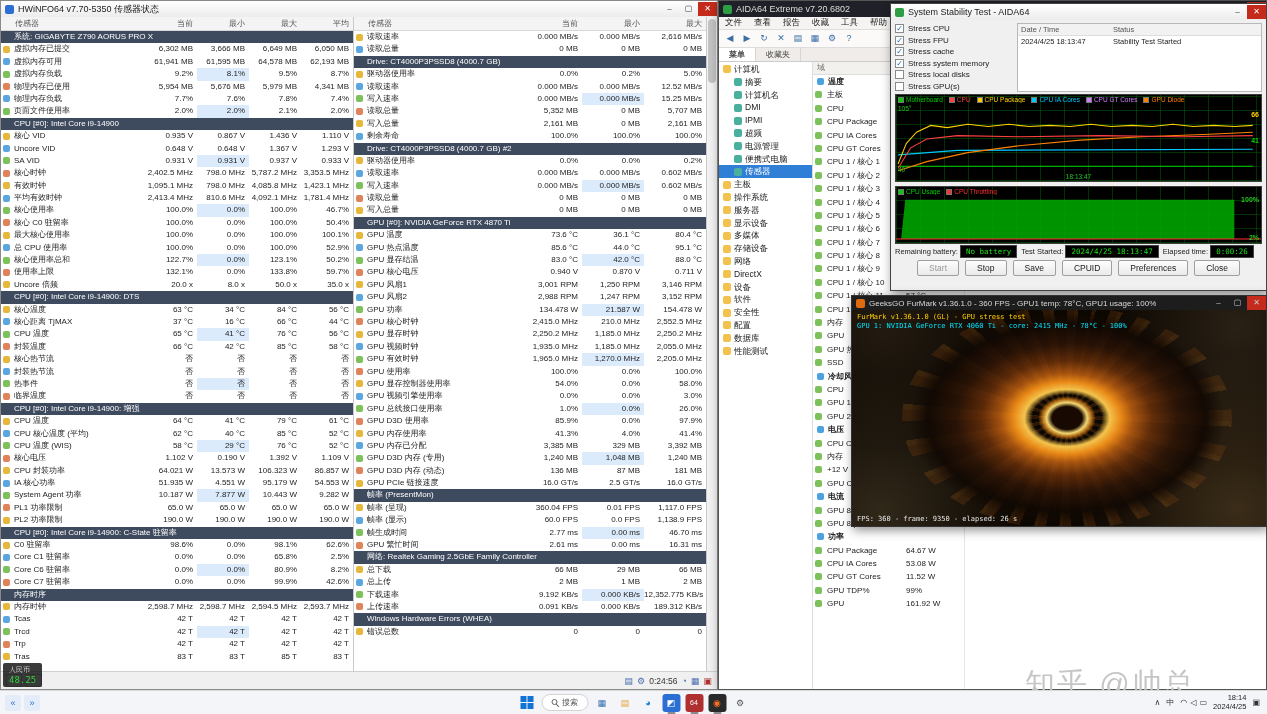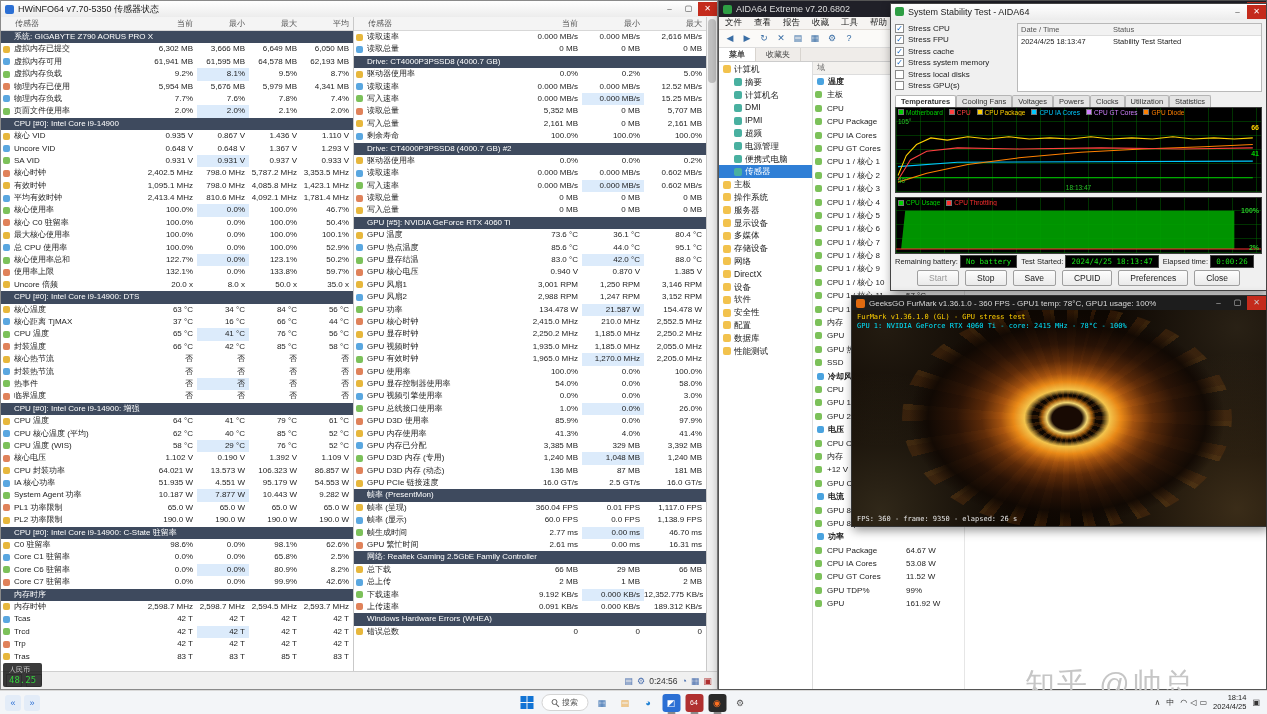--- a/index.html
+++ b/index.html
@@ -568,21 +568,21 @@
               <span class="hw-val" style="width: 62px;">0 MB</span>
               <span class="hw-val" style="width: 62px;">0 MB</span>
               <span class="hw-val" style="width: 62px;">0 MB</span>
             </div>
             <div class="hw-row hl">
               <span class="hw-label"><span class="hw-ic" style="background: rgb(231, 183, 60);"></span>写入总量</span>
               <span class="hw-val" style="width: 62px;">0 MB</span>
               <span class="hw-val" style="width: 62px;">0 MB</span>
               <span class="hw-val" style="width: 62px;">0 MB</span>
             </div>
-            <div class="hw-sec">GPU [#5]: NVIDIA GeForce RTX 4060 Ti</div>
+            <div class="hw-sec">GPU [#0]: NVIDIA GeForce RTX 4870 Ti</div>
             <div class="hw-row">
               <span class="hw-label"><span class="hw-ic" style="background: rgb(231, 183, 60);"></span>GPU 温度</span>
               <span class="hw-val" style="width: 62px;">73.6 °C</span>
               <span class="hw-val" style="width: 62px;">36.1 °C</span>
               <span class="hw-val" style="width: 62px;">80.4 °C</span>
             </div>
             <div class="hw-row hl">
               <span class="hw-label"><span class="hw-ic" style="background: rgb(90, 167, 224);"></span>GPU 热点温度</span>
               <span class="hw-val" style="width: 62px;">85.6 °C</span>
               <span class="hw-val" style="width: 62px;">44.0 °C</span>
@@ -591,21 +591,21 @@
             <div class="hw-row hl2">
               <span class="hw-label"><span class="hw-ic" style="background: rgb(124, 193, 90);"></span>GPU 显存结温</span>
               <span class="hw-val" style="width: 62px;">83.0 °C</span>
               <span class="hw-val" style="width: 62px;">42.0 °C</span>
               <span class="hw-val" style="width: 62px;">88.0 °C</span>
             </div>
             <div class="hw-row">
               <span class="hw-label"><span class="hw-ic" style="background: rgb(224, 130, 90);"></span>GPU 核心电压</span>
               <span class="hw-val" style="width: 62px;">0.940 V</span>
               <span class="hw-val" style="width: 62px;">0.870 V</span>
-              <span class="hw-val" style="width: 62px;">1.385 V</span>
+              <span class="hw-val" style="width: 62px;">0.711 V</span>
             </div>
             <div class="hw-row hl">
               <span class="hw-label"><span class="hw-ic" style="background: rgb(231, 183, 60);"></span>GPU 风扇1</span>
               <span class="hw-val" style="width: 62px;">3,001 RPM</span>
               <span class="hw-val" style="width: 62px;">1,250 RPM</span>
               <span class="hw-val" style="width: 62px;">3,146 RPM</span>
             </div>
             <div class="hw-row">
               <span class="hw-label"><span class="hw-ic" style="background: rgb(90, 167, 224);"></span>GPU 风扇2</span>
               <span class="hw-val" style="width: 62px;">2,988 RPM</span>
@@ -1105,29 +1105,20 @@
             <span class="log-c2">Status</span>
           </div>
         <div id="stabLogRows">
             <div class="log-row">
               <span class="log-c1">2024/4/25 18:13:47</span>
               <span class="log-c2">Stability Test Started</span>
             </div>
           </div>
       </div>
     </div>
-    <div class="stab-tabs" id="stabTabs">
-        <span class="stab-tab on">Temperatures</span>
-        <span class="stab-tab">Cooling Fans</span>
-        <span class="stab-tab">Voltages</span>
-        <span class="stab-tab">Powers</span>
-        <span class="stab-tab">Clocks</span>
-        <span class="stab-tab">Utilization</span>
-        <span class="stab-tab">Statistics</span>
-      </div>
 
     <div class="graph" id="graph1">
       <div class="grid"></div>
       <div class="g-legend" id="g1legend">
           <span class="g-leg-item">
             <span class="g-leg-box" style="background: rgb(0, 208, 0);"></span>
             <span style="color: rgb(0, 208, 0);">Motherboard</span>
           </span>
           <span class="g-leg-item">
             <span class="g-leg-box" style="background: rgb(255, 64, 64);"></span>

